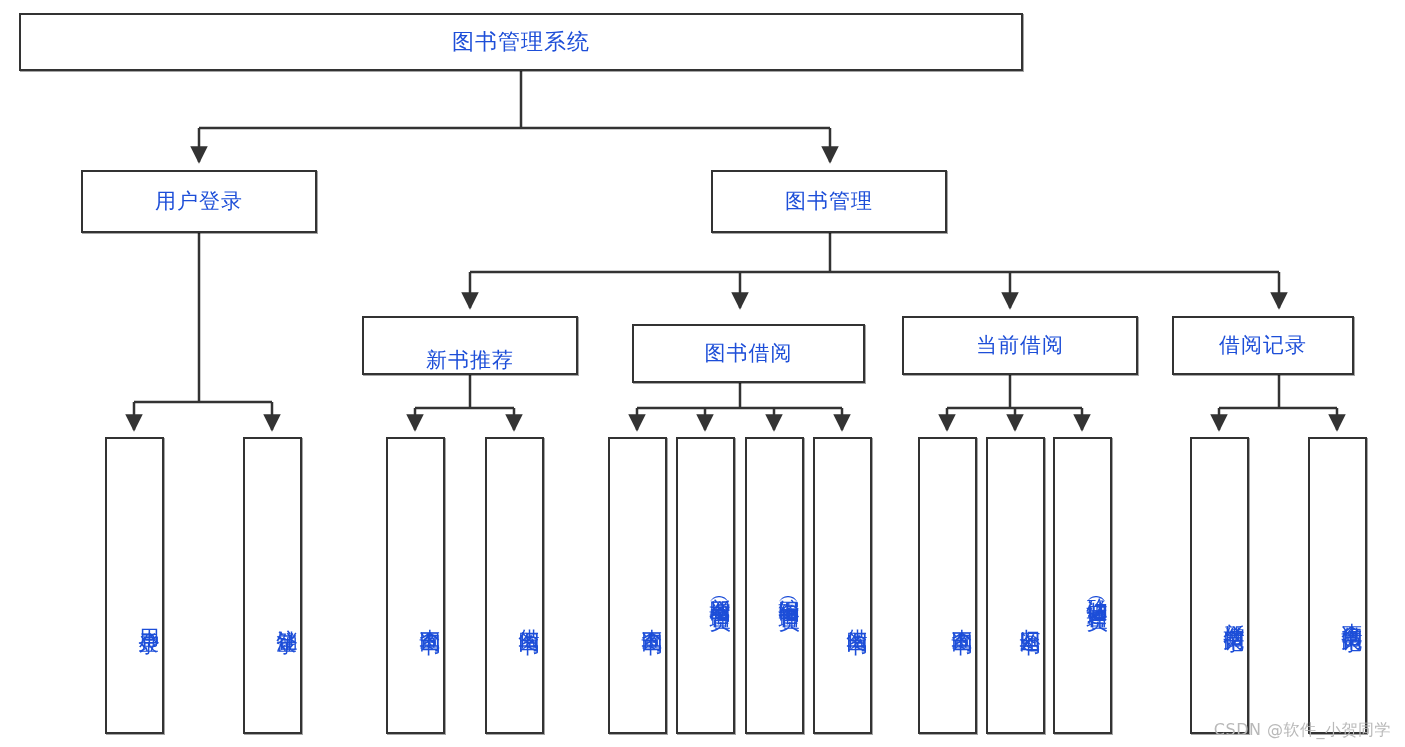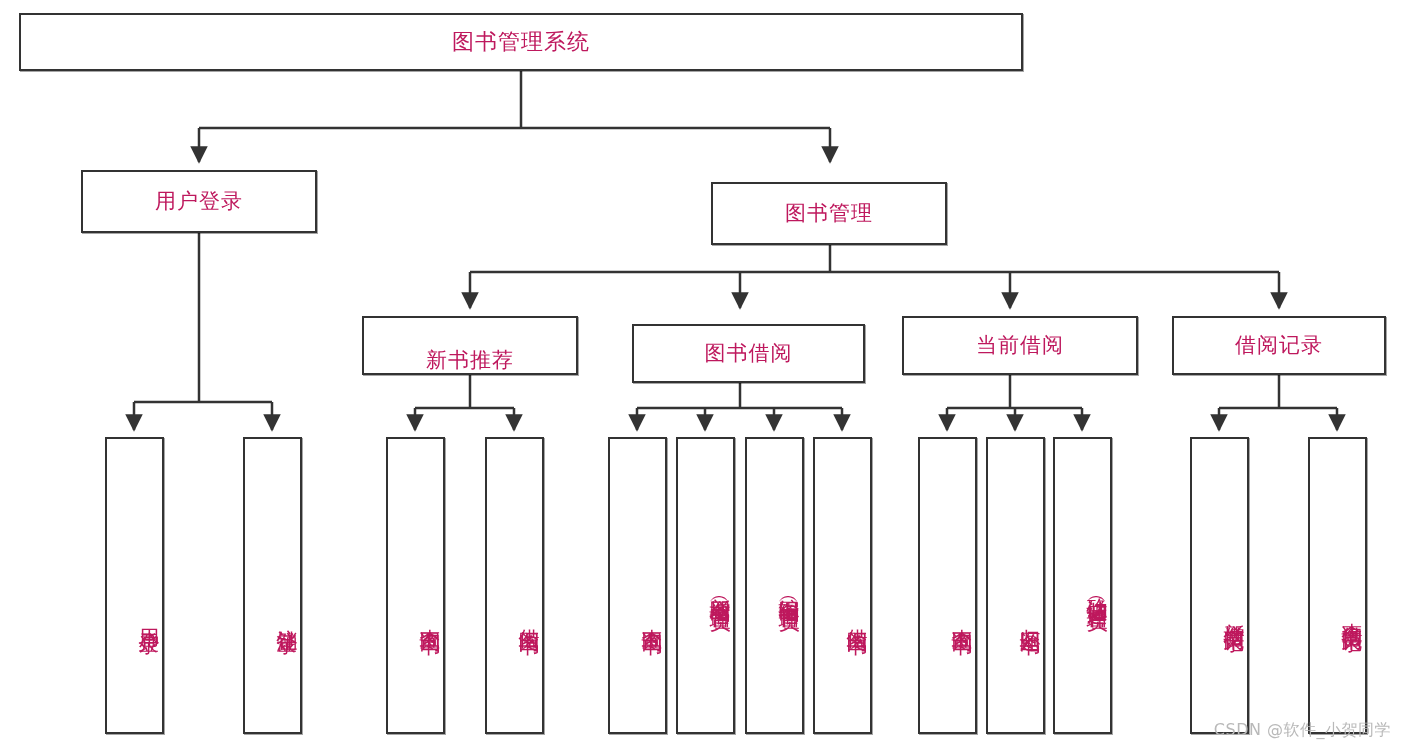--- a/index.html
+++ b/index.html
@@ -28,21 +28,21 @@
   }
   .node {
     position: absolute;
     box-sizing: border-box;
     background: #ffffff;
     border: 2px solid #333333;
     box-shadow: 1px 1px 0 rgba(0,0,0,0.35);
     display: flex;
     align-items: center;
     justify-content: center;
-    color: #be185d;
+    color: #1d4ed8;
   }
   .node.horiz {
     font-size: 21px;
     line-height: 1.25;
     letter-spacing: 1px;
     text-align: center;
   }
   .node.root {
     font-size: 22px;
   }
@@ -135,34 +135,34 @@
     </g>
   </svg>
 
   <div class="node horiz root" style="left: 19px; top: 13px; width: 1004px; height: 58px;">
     <span>图书管理系统</span>
   </div>
 
   <div class="node horiz" style="left: 81px; top: 170px; width: 236px; height: 63px;">
     <span>用户登录</span>
   </div>
-  <div class="node horiz" style="left: 711px; top: 170px; width: 236px; height: 63px; margin-top: 12px;">
+  <div class="node horiz" style="left: 711px; top: 170px; width: 236px; height: 63px;">
     <span>图书管理</span>
   </div>
 
   <div class="node horiz" style="left: 362px; top: 316px; width: 216px; height: 59px; align-items: flex-end;">
     <span>新书推荐</span>
   </div>
   <div class="node horiz" style="left: 632px; top: 324px; width: 233px; height: 59px;">
     <span>图书借阅</span>
   </div>
   <div class="node horiz" style="left: 902px; top: 316px; width: 236px; height: 59px;">
     <span>当前借阅</span>
   </div>
-  <div class="node horiz" style="left: 1172px; top: 316px; width: 214px; height: 59px;">
+  <div class="node horiz" style="left: 1172px; top: 316px; width: 182px; height: 59px;">
     <span>借阅记录</span>
   </div>
 
   <div class="node leaf mid" style="left: 105px; top: 437px; width: 59px; height: 297px;">
     <span class="vtext">用户登录</span>
   </div>
   <div class="node leaf mid" style="left: 243px; top: 437px; width: 59px; height: 297px;">
     <span class="vtext">注销登录</span>
   </div>
   <div class="node leaf mid" style="left: 386px; top: 437px; width: 59px; height: 297px;">

